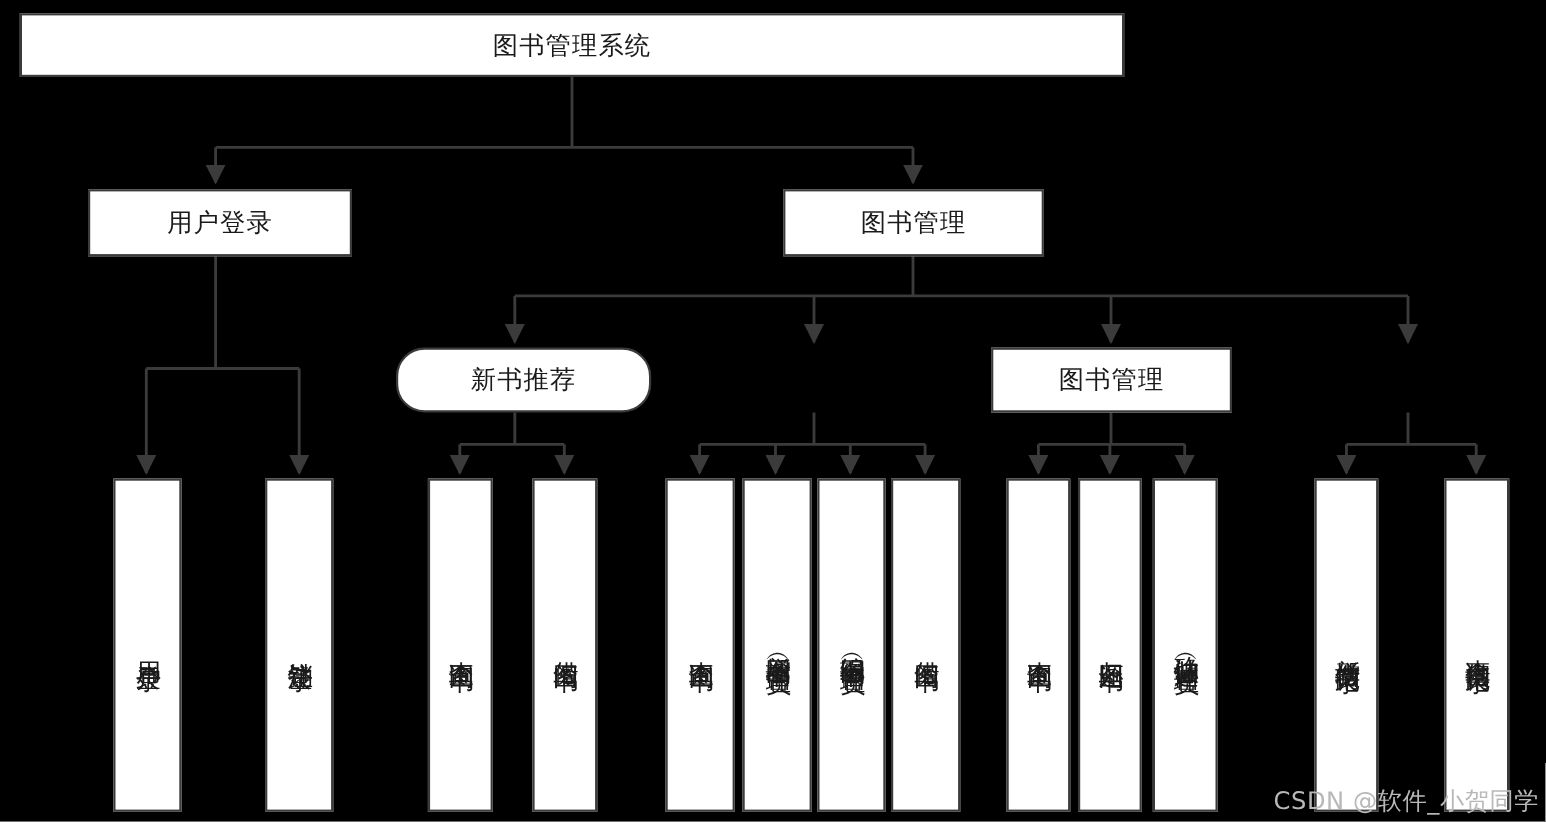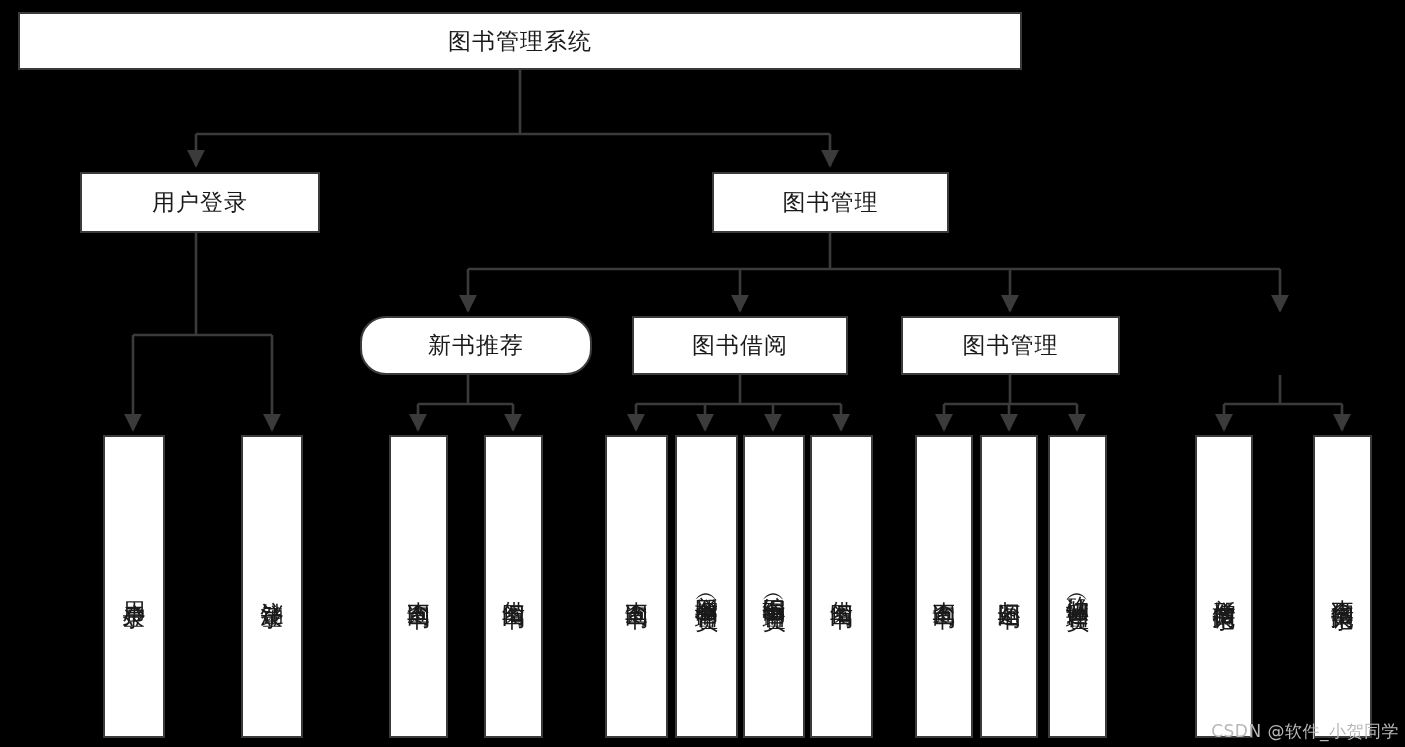--- a/index.html
+++ b/index.html
@@ -51,21 +51,21 @@
   .node.vert .vtext {
     writing-mode: vertical-rl;
     text-orientation: upright;
     display: block;
     max-height: 100%;
   }
   .watermark {
     position: absolute;
     right: 6px;
     bottom: 4px;
-    font-size: 17px;
+    font-size: 22px;
     color: #b8b8b8;
     letter-spacing: 0.5px;
     white-space: nowrap;
   }
 </style>
 </head>
 <body>
 
 <div id="canvas">
 
@@ -128,23 +128,20 @@
   </div>
 
   <div class="node horiz" style="left:712px; top:172px; width:237px; height:61px;">
     <span>图书管理</span>
   </div>
 
   <div class="node horiz" style="left:360px; top:316px; width:232px; height:59px;border-radius:26px;">
     <span>新书推荐</span>
   </div>
 
-  <div class="node horiz" style="left:632px; top:316px; width:216px; height:59px;">
-    <span>图书借阅</span>
-  </div>
 
   <div class="node horiz" style="left:901px; top:316px; width:219px; height:59px;">
     <span>图书管理</span>
   </div>
 
 
   <div class="node vert" style="left:103px; top:435px; width:62px; height:303px;">
     <span class="vtext">用户登录</span>
   </div>
   <div class="node vert" style="left:241px; top:435px; width:62px; height:303px;">

